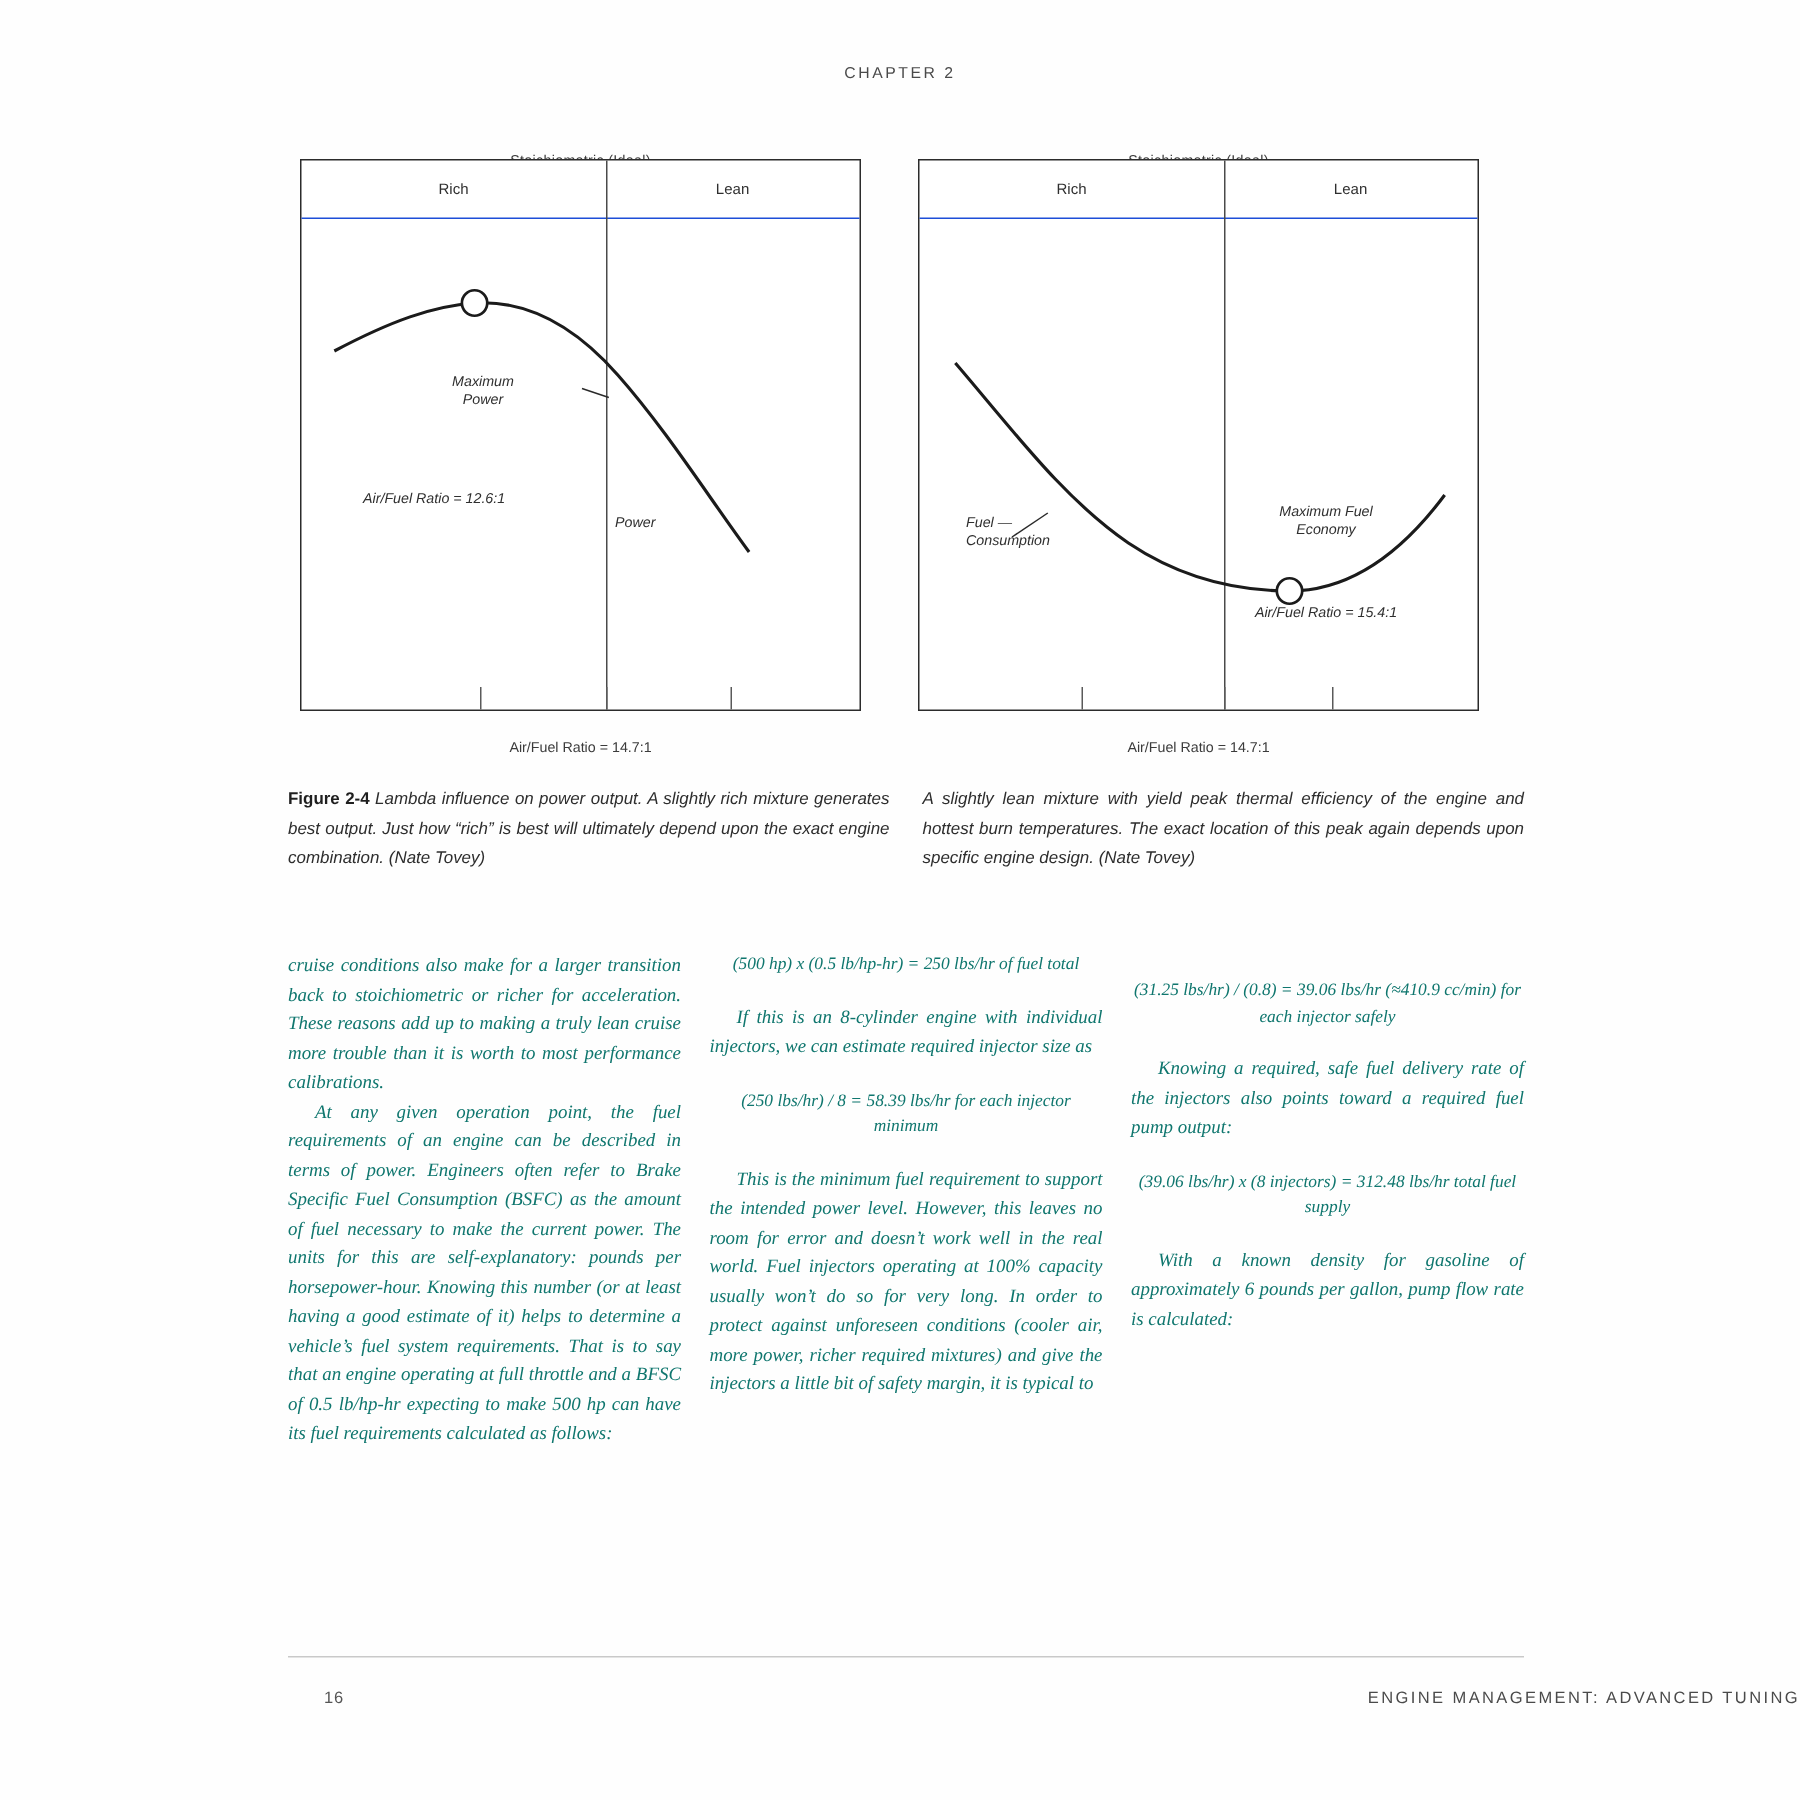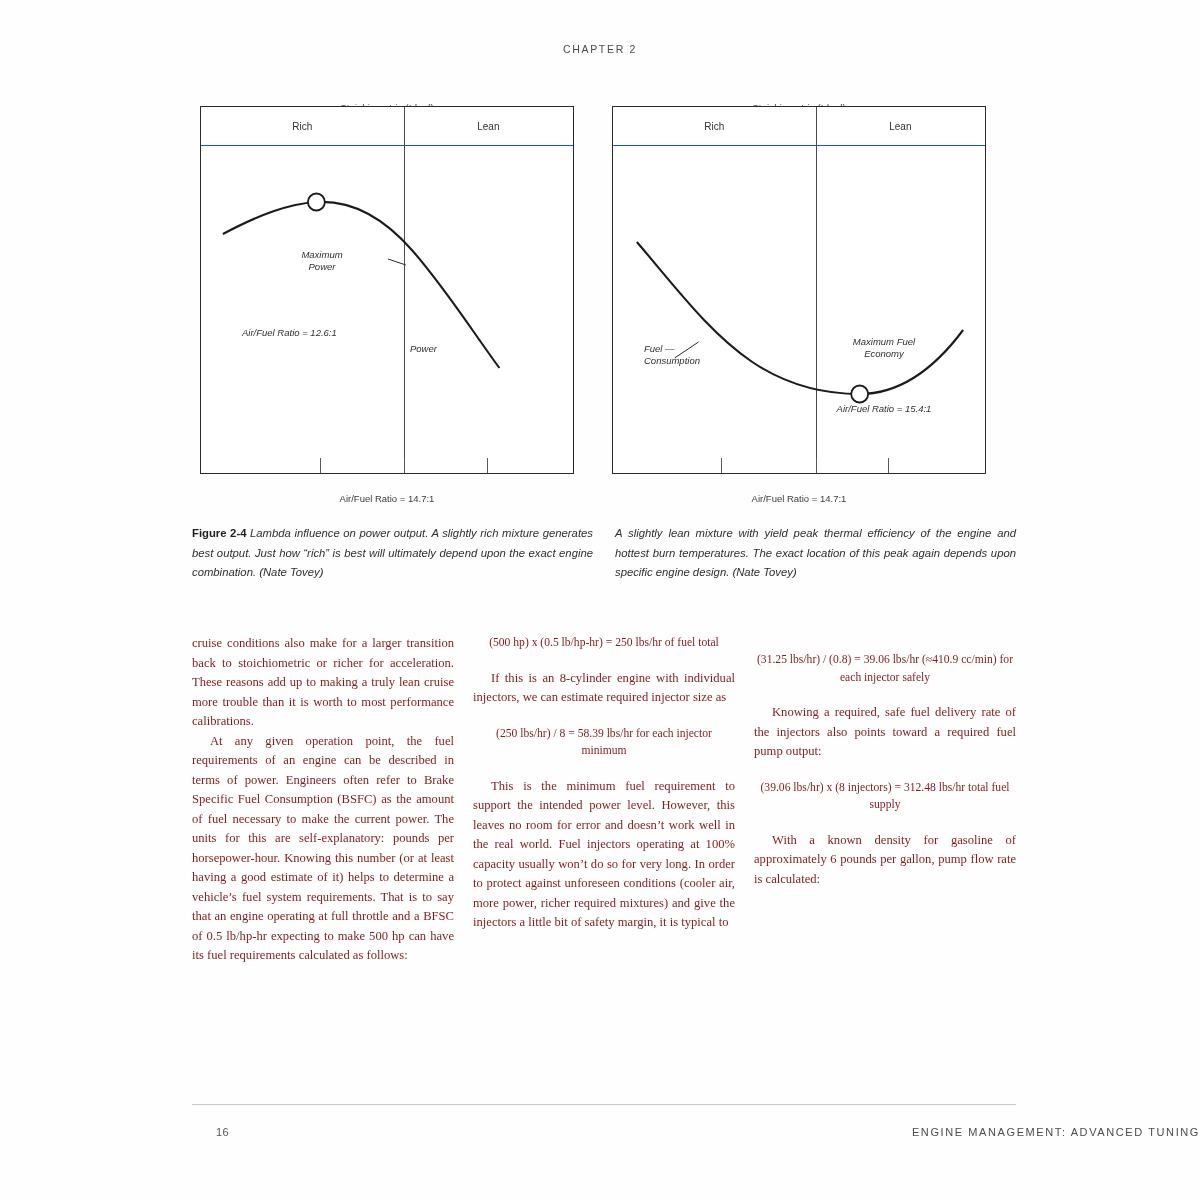--- a/index.html
+++ b/index.html
@@ -196,22 +196,23 @@
     width: 824px;
     height: 440px;
     display: flex;
     gap: 19px;
   }
   .body-cols .col {
     width: 262px;
     font-family: "Liberation Serif", serif;
     font-size: 12.6px;
     line-height: 19.5px;
-    color: #7f1d1d;
+    color: #0f766e;
     text-align: justify;
+    font-style: italic;
   }
   .body-cols p {
     margin: 0;
     text-indent: 18px;
   }
   .body-cols p.noindent { text-indent: 0; }
   .body-cols p.eq {
     text-indent: 0;
     text-align: center;
     margin: 17px 0 17px 0;

